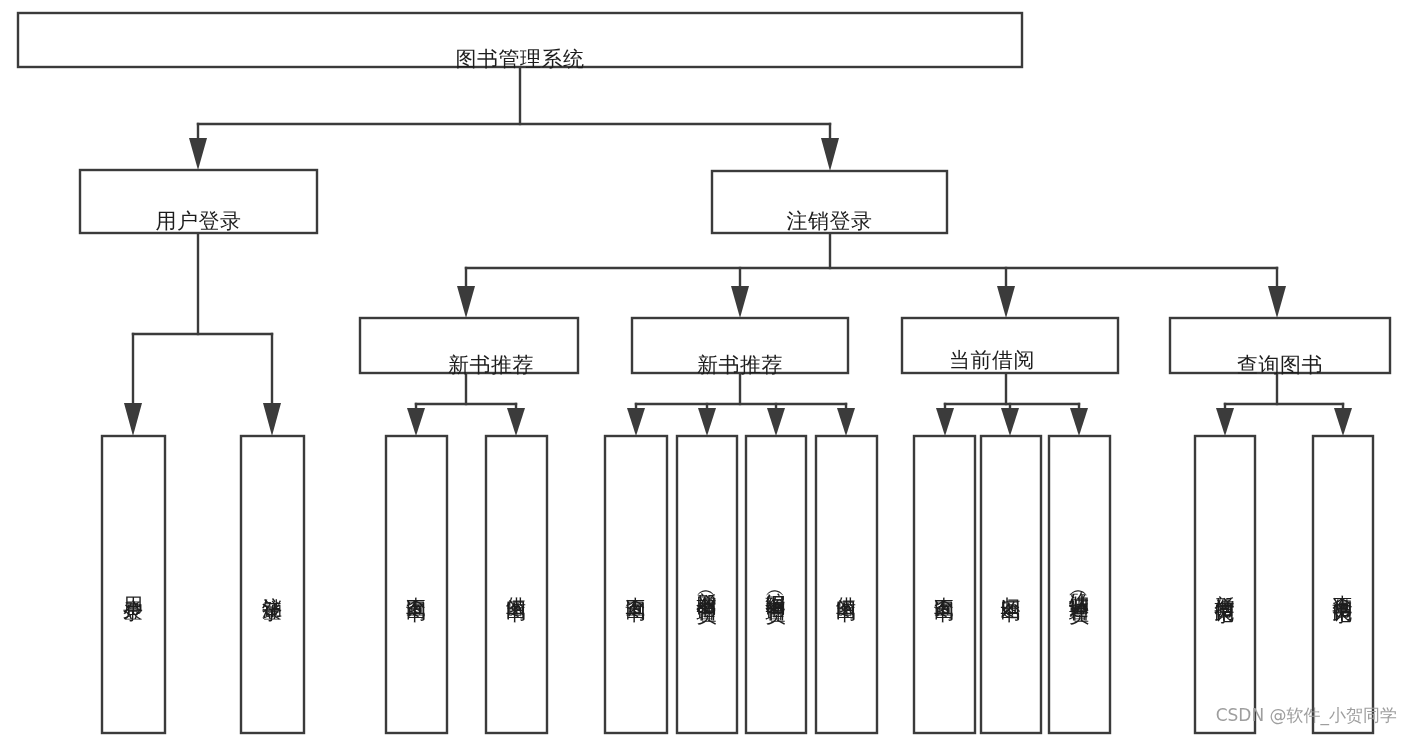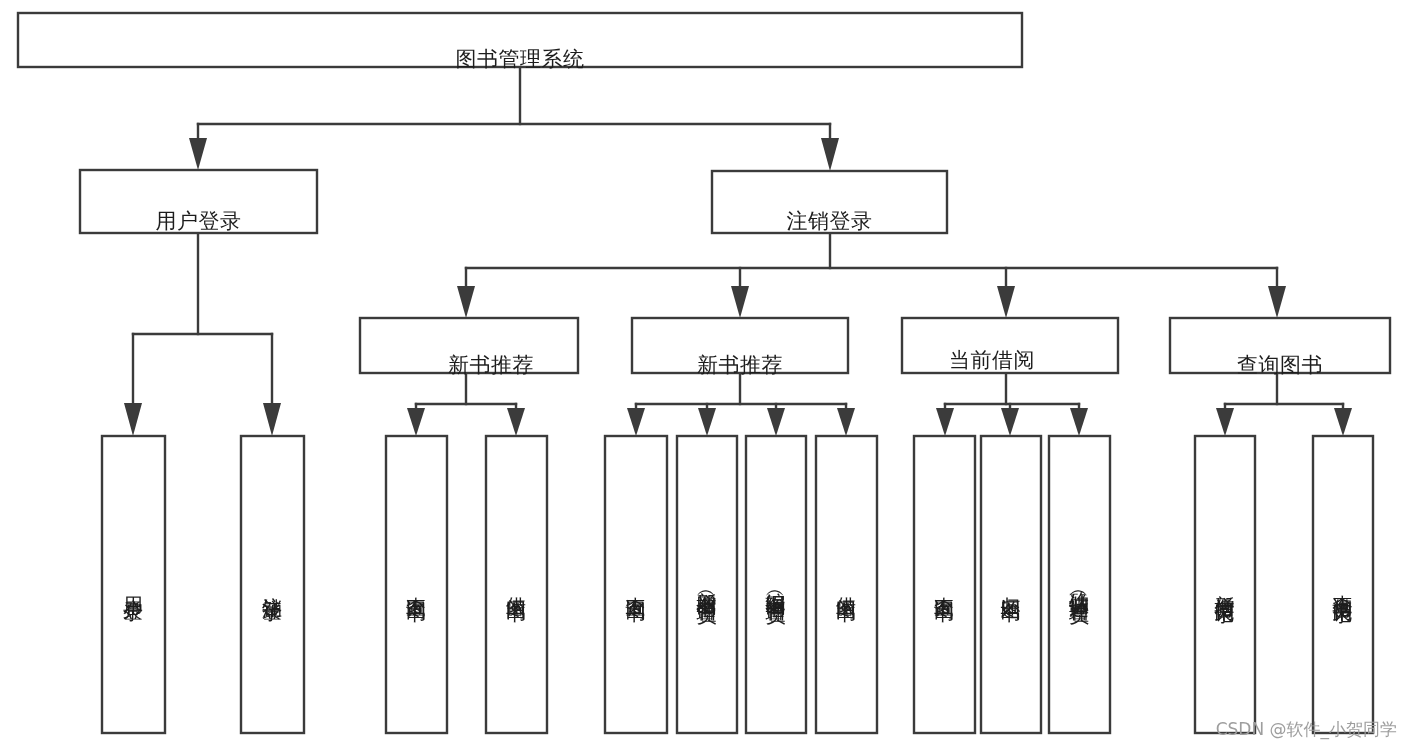--- a/index.html
+++ b/index.html
@@ -59,21 +59,21 @@
   .node-label.vertical {
     writing-mode: vertical-rl;
     text-orientation: upright;
     font-size: 20px;
     letter-spacing: 2px;
     line-height: 1;
   }
   .watermark {
     position: absolute;
     right: 8px;
-    bottom: 6px;
+    bottom: 20px;
     font-size: 17px;
     color: #9e9e9e;
     font-family: "DejaVu Sans", "Liberation Sans", sans-serif;
     white-space: nowrap;
   }
 </style>
 </head>
 <body>
 
 <div id="diagram-root">

